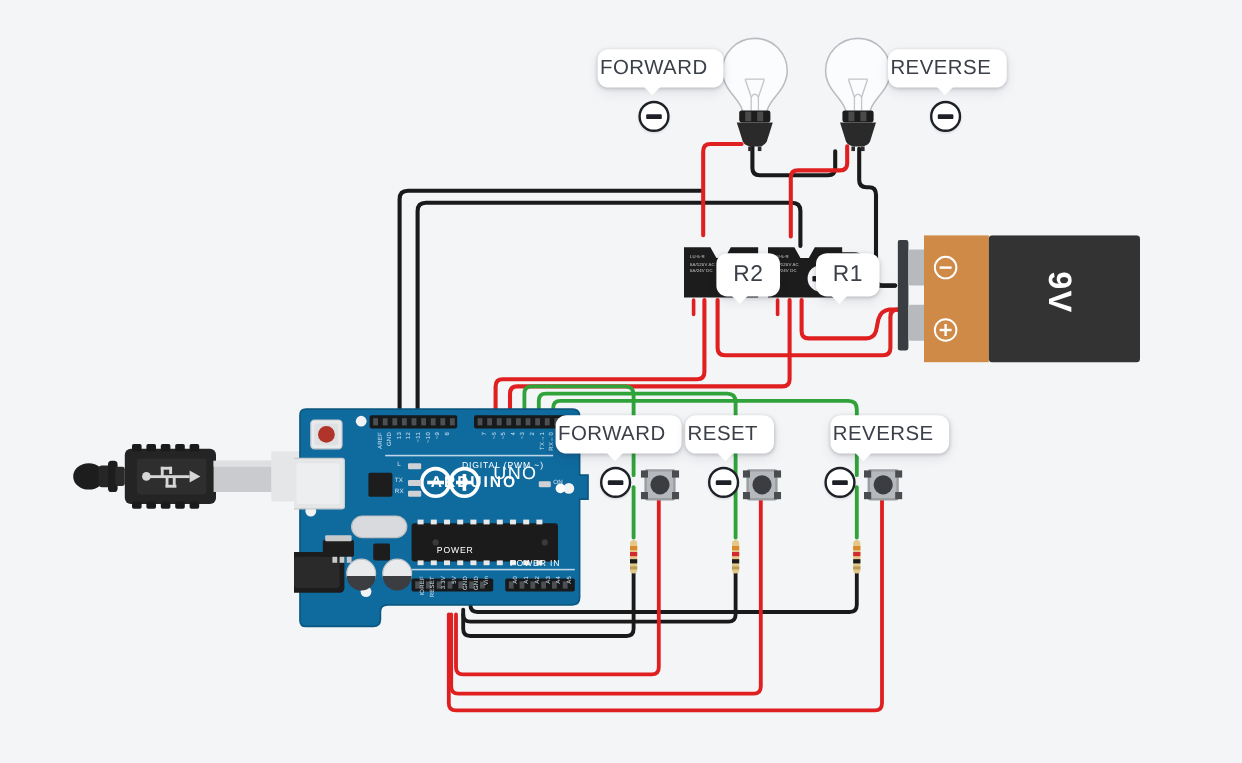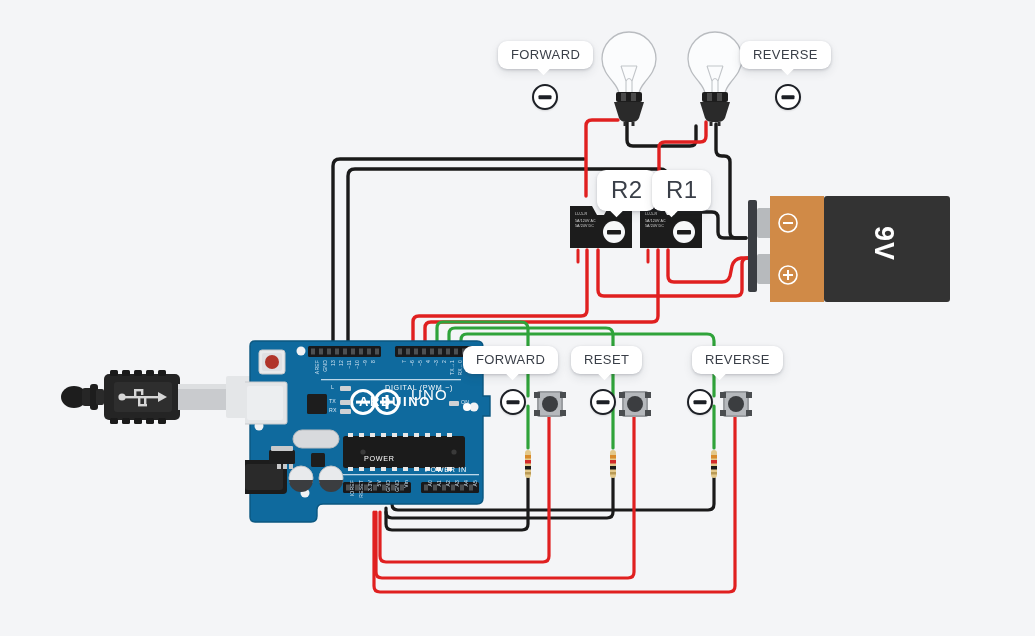--- a/index.html
+++ b/index.html
@@ -13,28 +13,28 @@
   #canvas{position:absolute;inset:0;width:1035px;height:636px;}
   .layer{position:absolute;left:0;top:0;width:1035px;height:636px;}
 
   
   .callout{
     position:absolute;
     background:#ffffff;
     border-radius:9px;
     box-shadow:0 1px 3px rgba(40,45,60,.22), 0 4px 10px rgba(40,45,60,.10);
     color:#3a3f48;
-    font-size:13px;
+    font-size:17px;
     letter-spacing:.4px;
-    padding:7px 13px 8px 13px;
+    padding:7px 13px 8px 2px;
     white-space:nowrap;
     line-height:1;
     z-index:40;
   }
-  .callout.small{font-size:24px;padding:8px 14px 9px 14px;}
+  .callout.small{font-size:19px;padding:8px 14px 9px 14px;margin-top:41px;}
   .callout .tail{
     position:absolute;
     width:11px;height:11px;
     background:#ffffff;
     transform:rotate(45deg);
     bottom:-4px;
   }
 
   
   .hidebadge{
@@ -505,21 +505,21 @@
     <span>REVERSE</span>
     <span class="tail" style="left:42px;"></span>
   </div>
   <div class="hidebadge" style="left:775px;top:84px;"></div>
 
   <div class="callout small" style="left:597px;top:170px;">
     <span>R2</span>
     <span class="tail" style="left:14px;"></span>
   </div>
 
-  <div class="callout small" style="left:652px;top:170px;">
+  <div class="callout small" style="left:680px;top:170px;">
     <span>R1</span>
     <span class="tail" style="left:14px;"></span>
   </div>
 
   <div class="callout" style="left:463px;top:346px;">
     <span>FORWARD</span>
     <span class="tail" style="left:44px;"></span>
   </div>
   <div class="hidebadge" style="left:500px;top:389px;"></div>
 

